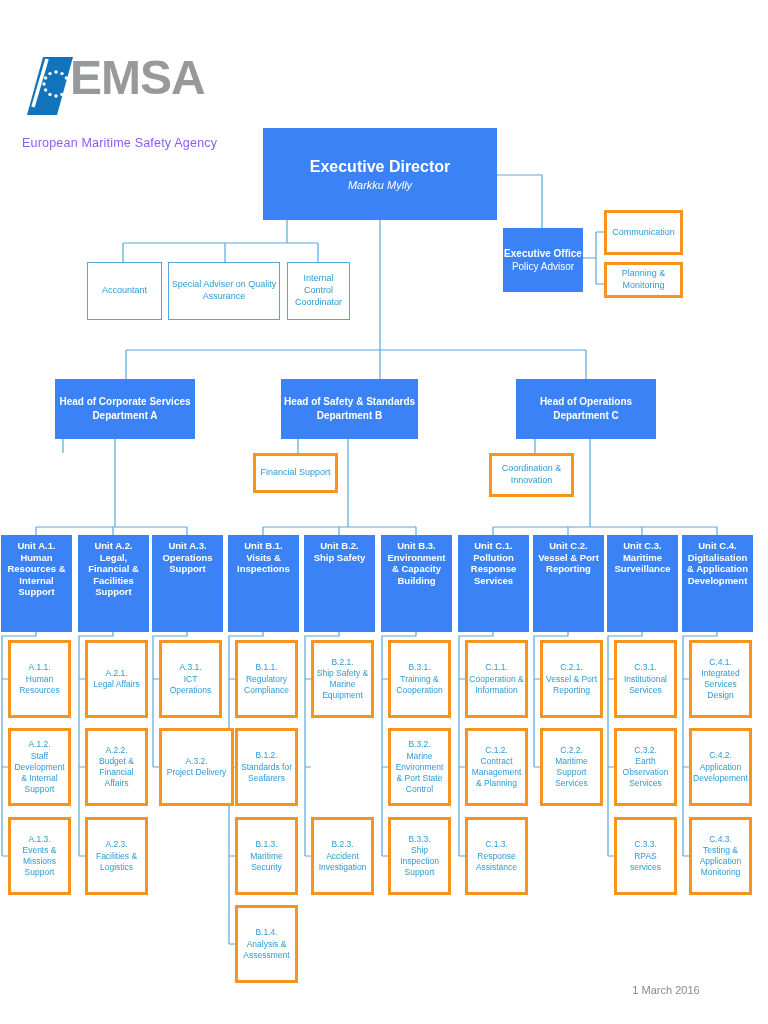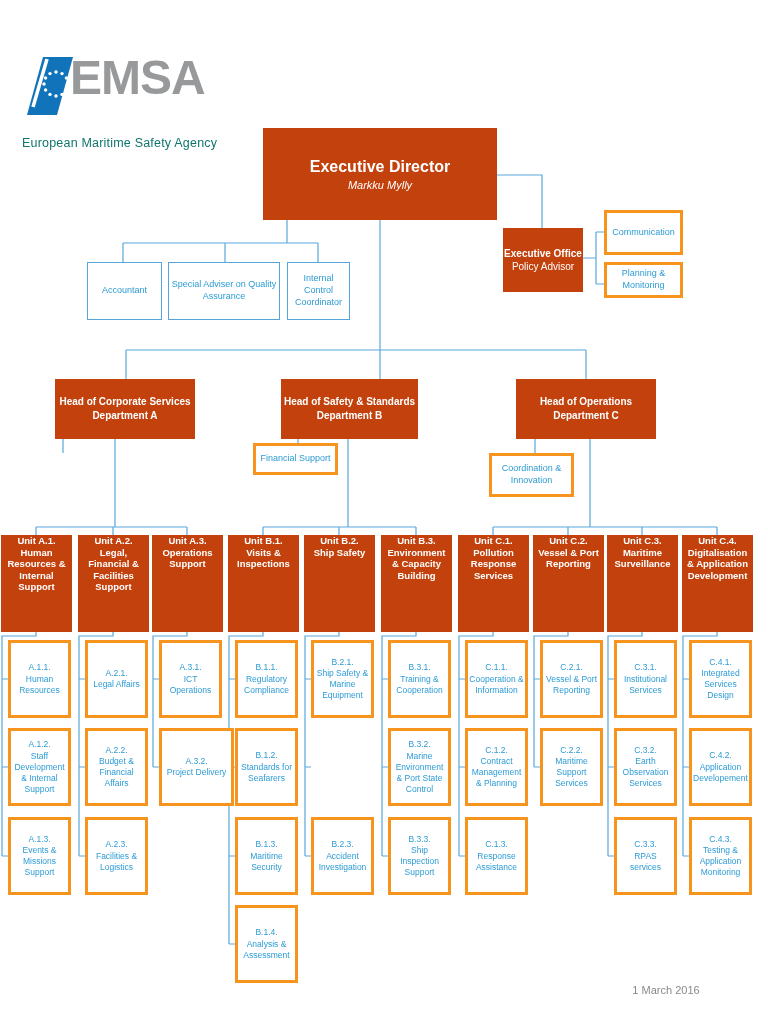--- a/index.html
+++ b/index.html
@@ -1,37 +1,37 @@
 <!DOCTYPE html>
 <html><head>
 <meta charset="utf-8">
 <style>
   html,body{margin:0;padding:0;background:#fff;}
   .canvas{position:relative;width:768px;height:1024px;background:#ffffff;
           font-family:"Liberation Sans",sans-serif;overflow:hidden;}
   .connectors{position:absolute;left:0;top:0;z-index:0;}
   .b{position:absolute;box-sizing:border-box;z-index:1;display:flex;flex-direction:column;
      align-items:center;justify-content:center;text-align:center;}
-  .blue{background:#c2410c;color:#ffffff;}
+  .blue{background:#3b82f6;color:#ffffff;}
   .wht{background:#ffffff;border:1.5px solid #55A5DA;color:#2D9BD5;}
   .org{background:#ffffff;border:3px solid #F7941D;color:#2D9BD5;}
   .exec .t1{font-weight:bold;font-size:16px;line-height:1.2;}
   .exec .t2{font-style:italic;font-size:11px;margin-top:3px;}
   .eo .t1{font-weight:bold;font-size:10px;line-height:1.3;}
   .eo .t2{font-size:10px;line-height:1.3;}
   .dept .t1,.dept .t2{font-weight:bold;font-size:10px;line-height:1.45;}
   .small{font-size:9px;line-height:1.3;padding:1px 2px;}
-  .unit{justify-content:flex-start;}
+  .unit{justify-content:flex-start;padding-top:5px;}
   .unit .code{font-weight:bold;font-size:9.5px;line-height:1.25;}
   .unit .nm{font-weight:bold;font-size:9.5px;line-height:1.2;padding:0 2px;}
   .sub .code{font-size:8.5px;line-height:1.35;}
   .sub .nm{font-size:8.5px;line-height:1.3;padding:0 1px;}
   .logo-acronym{position:absolute;left:70px;top:50px;font-size:48px;font-weight:bold;
                 color:#97999B;letter-spacing:-1px;z-index:1;}
-  .tagline{position:absolute;left:22px;top:136px;font-size:12.5px;color:#0f766e;
+  .tagline{position:absolute;left:22px;top:136px;font-size:12.5px;color:#8b5cf6;
            letter-spacing:0.2px;z-index:1;}
   .footer{position:absolute;left:600px;top:984px;width:132px;text-align:center;
           font-size:11px;color:#87898B;z-index:1;}
 </style>
 </head>
 <body>
 
 <div class="canvas">
 
   <svg class="connectors" width="768" height="1024">
@@ -109,21 +109,21 @@
   </div>
   <div class="b blue dept" style="left:55px;top:379px;width:140px;height:60px">
     <div class="t1">Head of Corporate Services</div>
     <div class="t2">Department A</div>
   </div>
   <div class="b blue dept" style="left:516px;top:379px;width:140px;height:60px">
     <div class="t1">Head of Operations</div>
     <div class="t2">Department C</div>
   </div>
 
-  <div class="b org small" style="left:253px;top:443px;width:85px;height:32px">
+  <div class="b org small" style="left:253px;top:453px;width:85px;height:40px">
     <div>Financial Support</div>
   </div>
   <div class="b org small" style="left:489px;top:453px;width:85px;height:44px">
     <div>Coordination &amp; Innovation</div>
   </div>
 
   <div class="b blue unit" style="left:1px;top:535px;width:71px;height:97px">
     <div class="code">Unit A.1.</div>
     <div class="nm">Human Resources &amp; Internal Support</div>
   </div>

